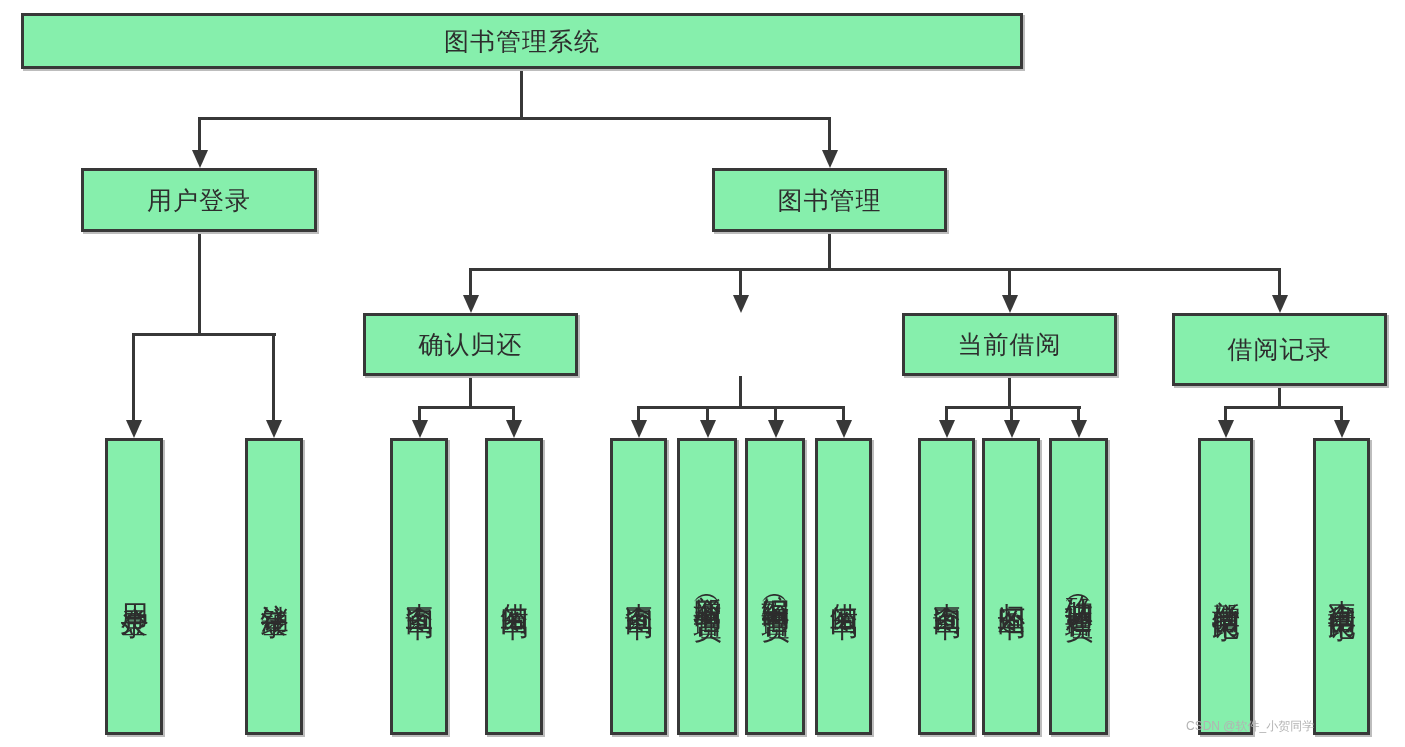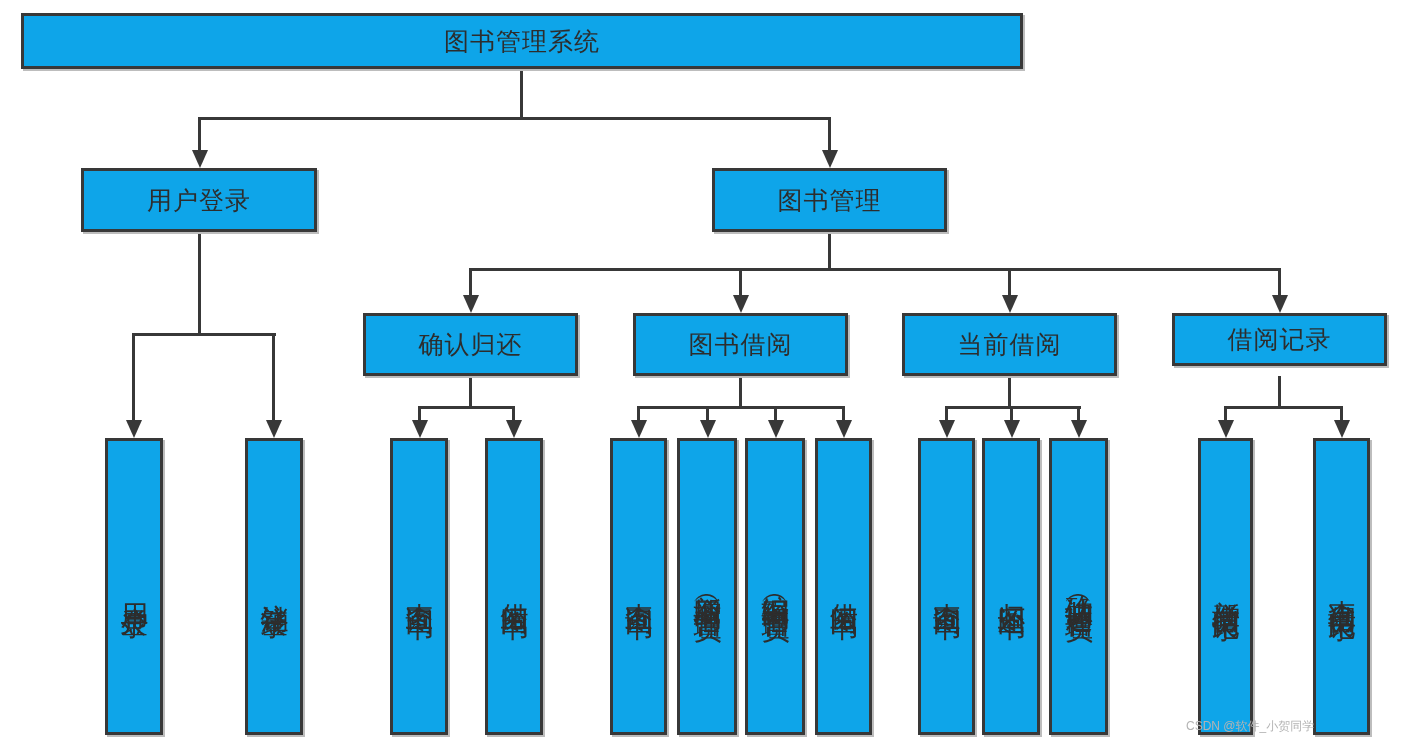--- a/index.html
+++ b/index.html
@@ -13,21 +13,21 @@
     width: 1405px;
     height: 747px;
     background: #ffffff;
     overflow: hidden;
     color: #2d2d2d;
   }
   .box {
     position: absolute;
     box-sizing: border-box;
     border: 3px solid #383838;
-    background: #0ea5e9;
+    background: #86efac;
     box-shadow: 2px 2px 0 #bdbdbd;
     display: flex;
     align-items: center;
     justify-content: center;
     font-size: 25px;
     color: #2d2d2d;
     letter-spacing: 1px;
     z-index: 2;
   }
   .vbox span {
@@ -103,27 +103,24 @@
   <div class="vline" style="left:828px; top:232px; height:39px;"></div>
   <div class="hline" style="left:469px; top:268px; width:812px;"></div>
   <div class="arrow" style="left:469px; top:268px; height:27px;"></div>
   <div class="arrow" style="left:739px; top:268px; height:27px;"></div>
   <div class="arrow" style="left:1008px; top:268px; height:27px;"></div>
   <div class="arrow" style="left:1278px; top:268px; height:27px;"></div>
 
   <div class="box" style="left:363px; top:313px; width:215px; height:63px;">
     <span>确认归还</span>
   </div>
-  <div class="box" style="left:633px; top:313px; width:215px; height:63px;">
-    <span>图书借阅</span>
-  </div>
   <div class="box" style="left:902px; top:313px; width:215px; height:63px;font-family:Liberation Serif, serif;">
     <span>当前借阅</span>
   </div>
-  <div class="box" style="left:1172px; top:313px; width:215px; height:53px;">
+  <div class="box" style="left:1172px; top:313px; width:215px; height:73px;">
     <span>借阅记录</span>
   </div>
 
   <div class="vline" style="left:469px; top:376px; height:33px;"></div>
   <div class="hline" style="left:418px; top:406px; width:96px;"></div>
   <div class="arrow" style="left:418px; top:406px; height:14px;"></div>
   <div class="arrow" style="left:512px; top:406px; height:14px;"></div>
 
   <div class="vline" style="left:739px; top:376px; height:33px;"></div>
   <div class="hline" style="left:637px; top:406px; width:206px;"></div>

